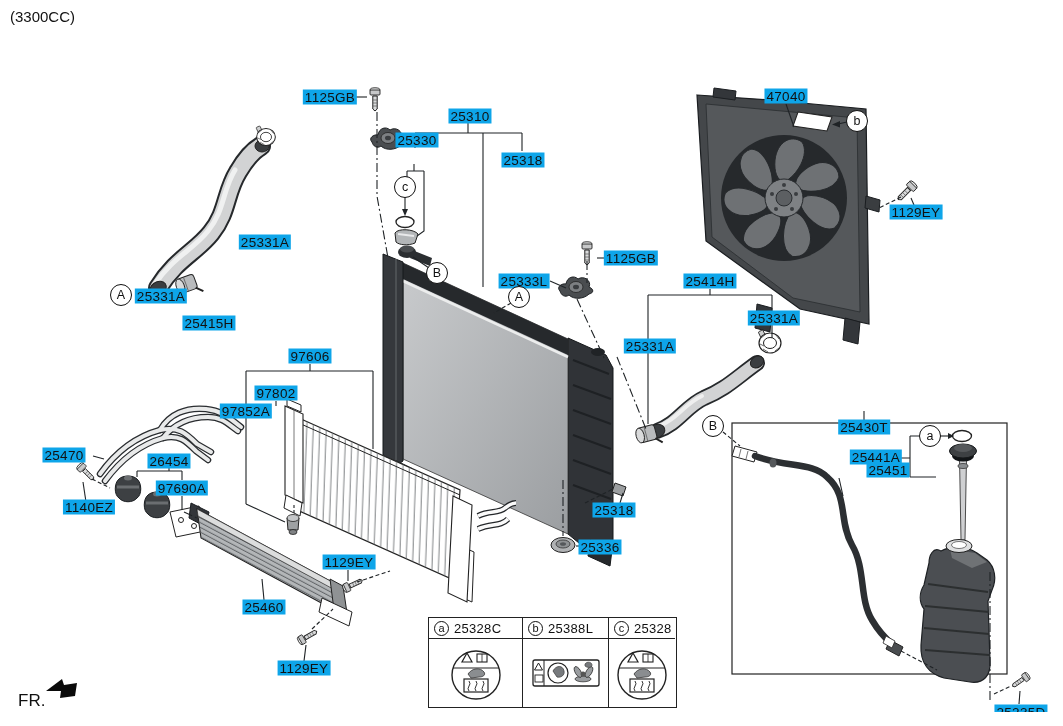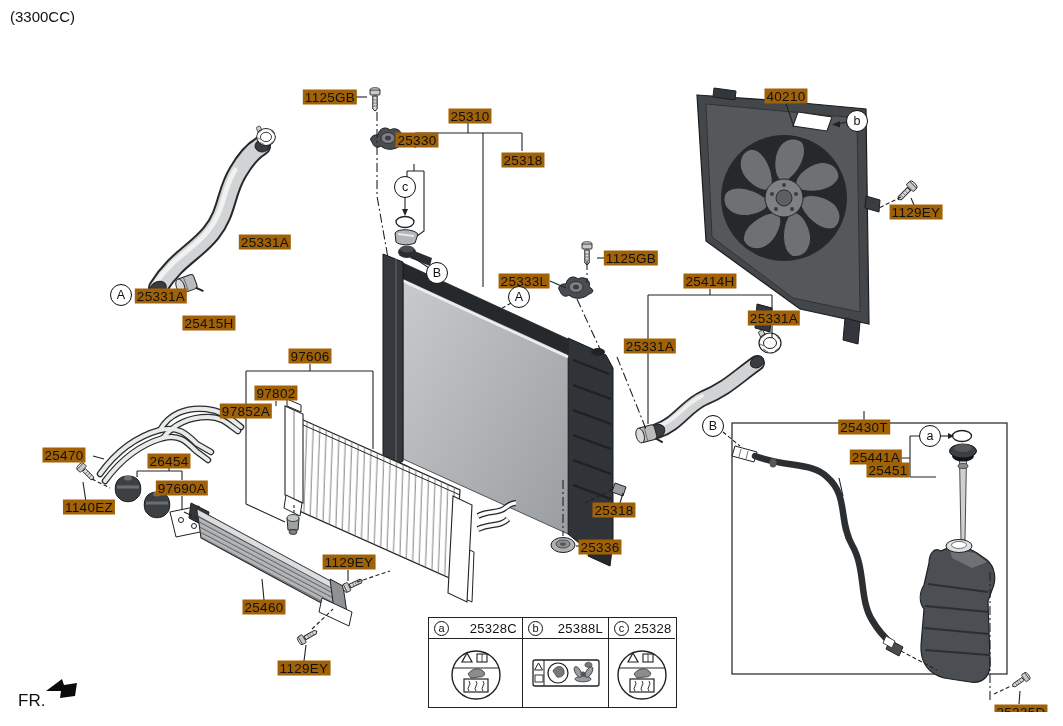--- a/index.html
+++ b/index.html
@@ -1,34 +1,34 @@
 <!DOCTYPE html>
 <html><head>
 <meta charset="utf-8">
 <style>
   html,body{margin:0;padding:0;background:#fff;}
   .stage{position:relative;width:1063px;height:712px;background:#fff;
          font-family:"Liberation Sans",sans-serif;overflow:hidden;}
   .art{position:absolute;left:0;top:0;z-index:1;}
   .lbl{position:absolute;transform:translate(-50%,-50%);font-size:13.5px;color:#111;
-       background:#a16207;padding:0 2px;white-space:nowrap;letter-spacing:.3px;z-index:3;}
+       background:#0ea5e9;padding:0 2px;white-space:nowrap;letter-spacing:.3px;z-index:3;}
   .co{position:absolute;width:20px;height:20px;border:1.4px solid #111;border-radius:50%;
       background:#fff;display:flex;align-items:center;justify-content:center;
       font-size:12.5px;color:#111;transform:translate(-50%,-50%);z-index:3;}
   .meta-engine{position:absolute;left:10px;top:8px;font-size:15px;color:#111;z-index:3;}
   .fr{position:absolute;left:18px;top:691px;font-size:17px;font-weight:normal;color:#111;z-index:3;}
   .fr-arrow{position:absolute;left:44px;top:676px;z-index:3;}
   .legend{position:absolute;left:428px;top:617px;width:249px;height:91px;
           border:1.3px solid #222;display:flex;background:#fff;z-index:4;box-sizing:border-box;}
   .cell{flex:none;border-right:1.3px solid #222;display:flex;flex-direction:column;box-sizing:border-box;}
   .cell:last-child{border-right:none;}
   .hd{height:21px;border-bottom:1.3px solid #222;display:flex;align-items:center;gap:5px;padding:0 5px;box-sizing:border-box;}
   .cl{width:15px;height:15px;border:1.2px solid #111;border-radius:50%;display:flex;
       align-items:center;justify-content:center;font-size:11px;color:#111;flex:none;box-sizing:border-box;}
-  .pn{font-size:13px;letter-spacing:.3px;flex:1;text-align:right;color:#111;}
+  .pn{font-size:13px;letter-spacing:.3px;flex:1;text-align:left;color:#111;}
   .bd{flex:1;display:flex;align-items:center;justify-content:center;}
 </style>
 </head>
 <body>
 
 <div class="stage">
 
 <svg class="art" width="1063" height="726" viewBox="0 0 1063 726">
   <defs>
     <linearGradient id="gc" x1="0" y1="0" x2="1" y2="1">
@@ -288,21 +288,21 @@
 
 <div class="meta-engine">(3300CC)</div>
 
 <div class="lbl" style="left:330px;top:97px">1125GB</div>
 <div class="lbl" style="left:470px;top:116px">25310</div>
 <div class="lbl" style="left:417px;top:140px">25330</div>
 <div class="lbl" style="left:523px;top:160px">25318</div>
 <div class="lbl" style="left:265px;top:242px">25331A</div>
 <div class="lbl" style="left:161px;top:296px">25331A</div>
 <div class="lbl" style="left:209px;top:323px">25415H</div>
-<div class="lbl" style="left:786px;top:96px">40210</div>
+<div class="lbl" style="left:786px;top:96px">47040</div>
 <div class="lbl" style="left:916px;top:212px">1129EY</div>
 <div class="lbl" style="left:631px;top:258px">1125GB</div>
 <div class="lbl" style="left:524px;top:281px">25333L</div>
 <div class="lbl" style="left:710px;top:281px">25414H</div>
 <div class="lbl" style="left:774px;top:318px">25331A</div>
 <div class="lbl" style="left:650px;top:346px">25331A</div>
 <div class="lbl" style="left:310px;top:356px">97606</div>
 <div class="lbl" style="left:276px;top:393px">97802</div>
 <div class="lbl" style="left:246px;top:411px">97852A</div>
 <div class="lbl" style="left:64px;top:455px">25470</div>

